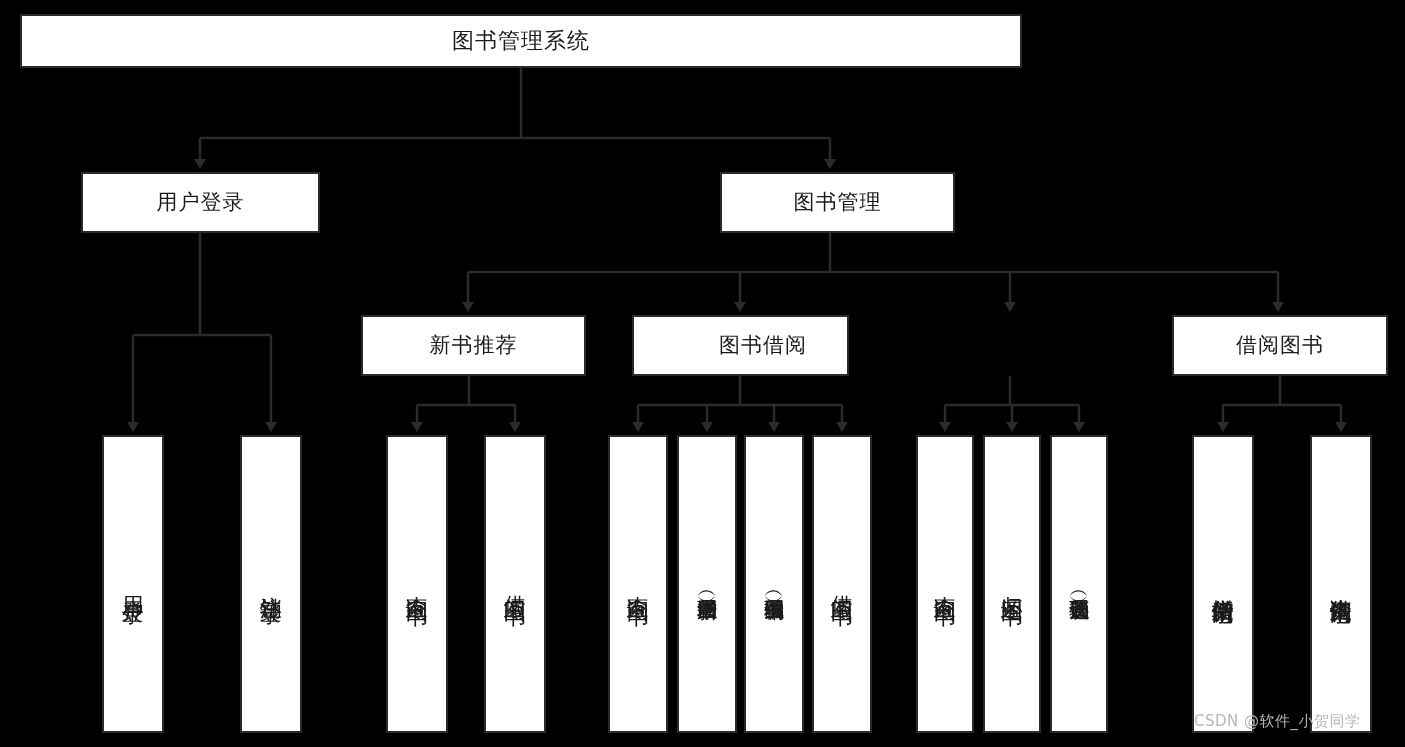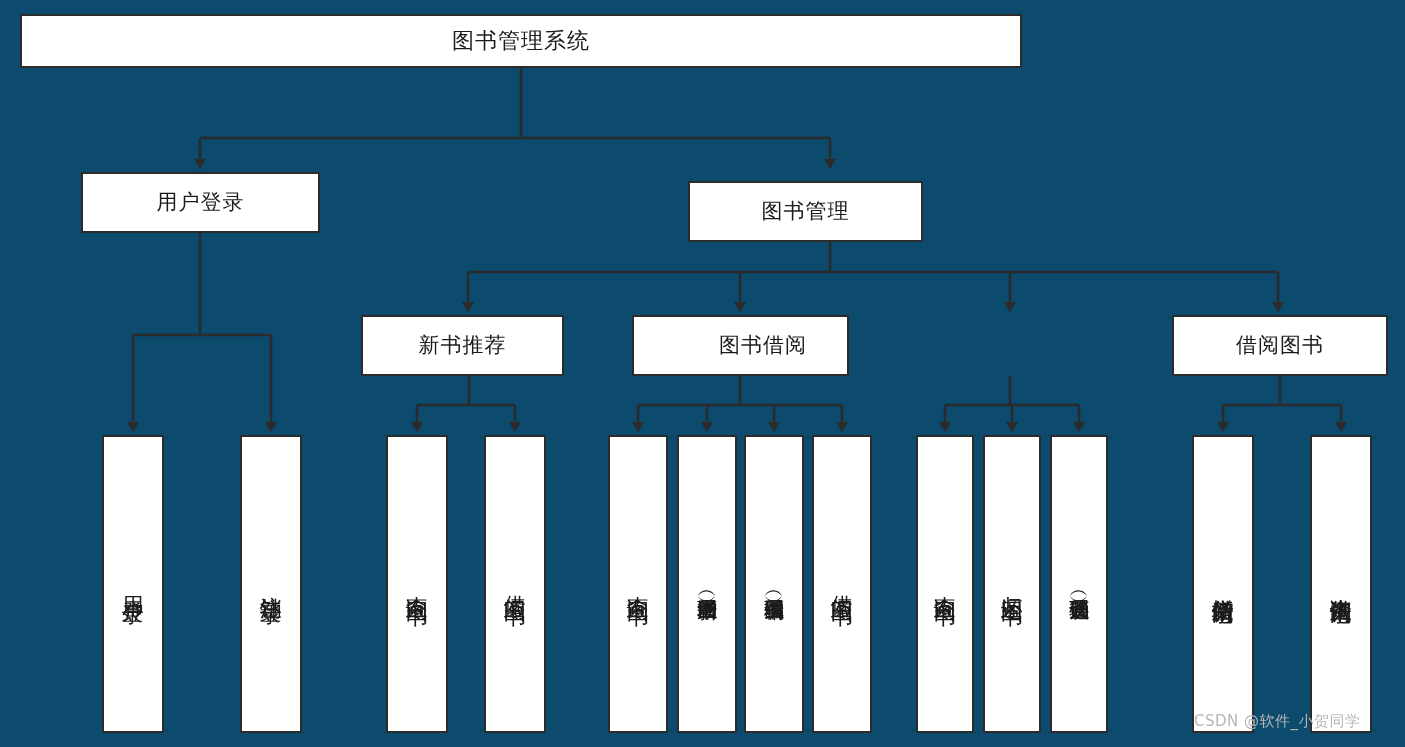--- a/index.html
+++ b/index.html
@@ -7,21 +7,21 @@
     padding: 0;
     background: #ffffff;
   }
   body {
     font-family: "DejaVu Sans", "Liberation Sans", sans-serif;
   }
   #canvas {
     position: relative;
     width: 1405px;
     height: 747px;
-    background: #0c4a6e;
+    background: #000000;
     overflow: hidden;
   }
   svg.connectors {
     position: absolute;
     left: 0;
     top: 0;
     width: 1405px;
     height: 747px;
     pointer-events: none;
   }
@@ -127,25 +127,25 @@
     </g>
   </svg>
 
   <div class="node root horiz" style="left:20px; top:14px; width:1002px; height:54px;">
     <span class="label">图书管理系统</span>
   </div>
 
   <div class="node horiz" style="left:81px; top:172px; width:239px; height:61px;">
     <span class="label">用户登录</span>
   </div>
-  <div class="node horiz" style="left:688px; top:172px; width:235px; height:61px;margin-top:9px;">
+  <div class="node horiz" style="left:720px; top:172px; width:235px; height:61px;">
     <span class="label">图书管理</span>
   </div>
 
-  <div class="node horiz" style="left:361px; top:315px; width:203px; height:61px;justify-content:center;">
+  <div class="node horiz" style="left:361px; top:315px; width:225px; height:61px;justify-content:center;">
     <span class="label">新书推荐</span>
   </div>
   <div class="node horiz" style="left:632px; top:315px; width:217px; height:61px;padding-left:45px;">
     <span class="label">图书借阅</span>
   </div>
   <div class="node horiz" style="left:1172px; top:315px; width:216px; height:61px;">
     <span class="label">借阅图书</span>
   </div>
 
   <div class="node leaf" style="left:102px; top:435px; width:62px; height:298px;">

